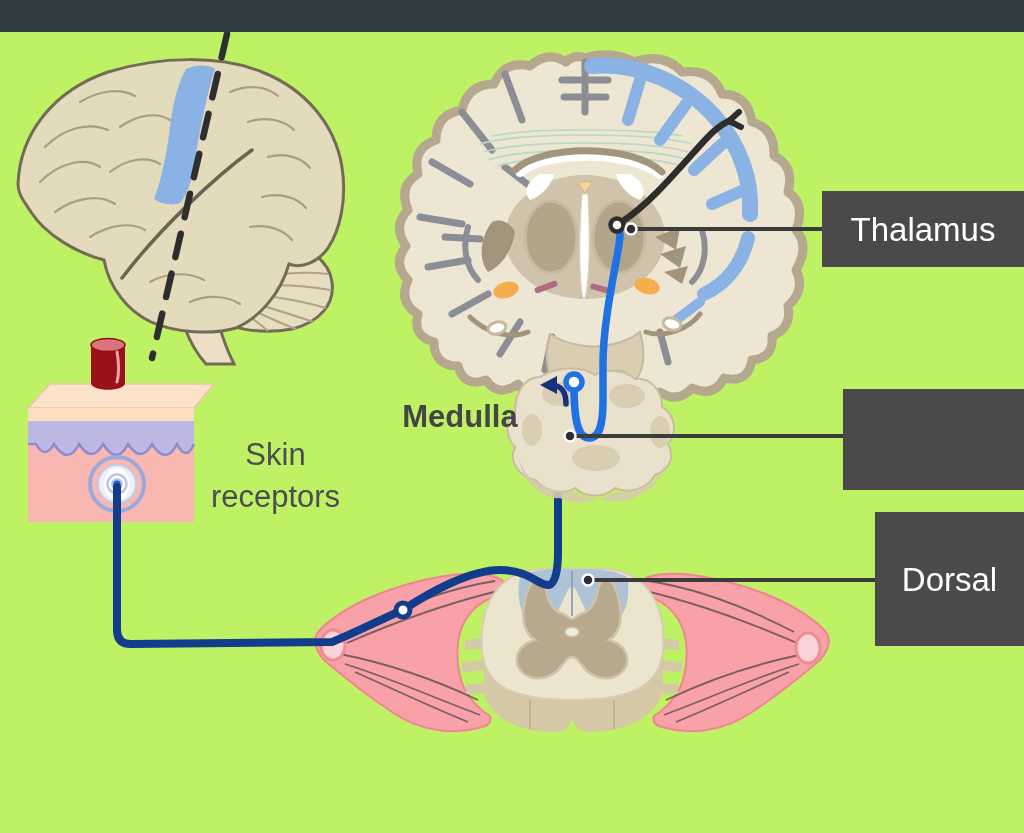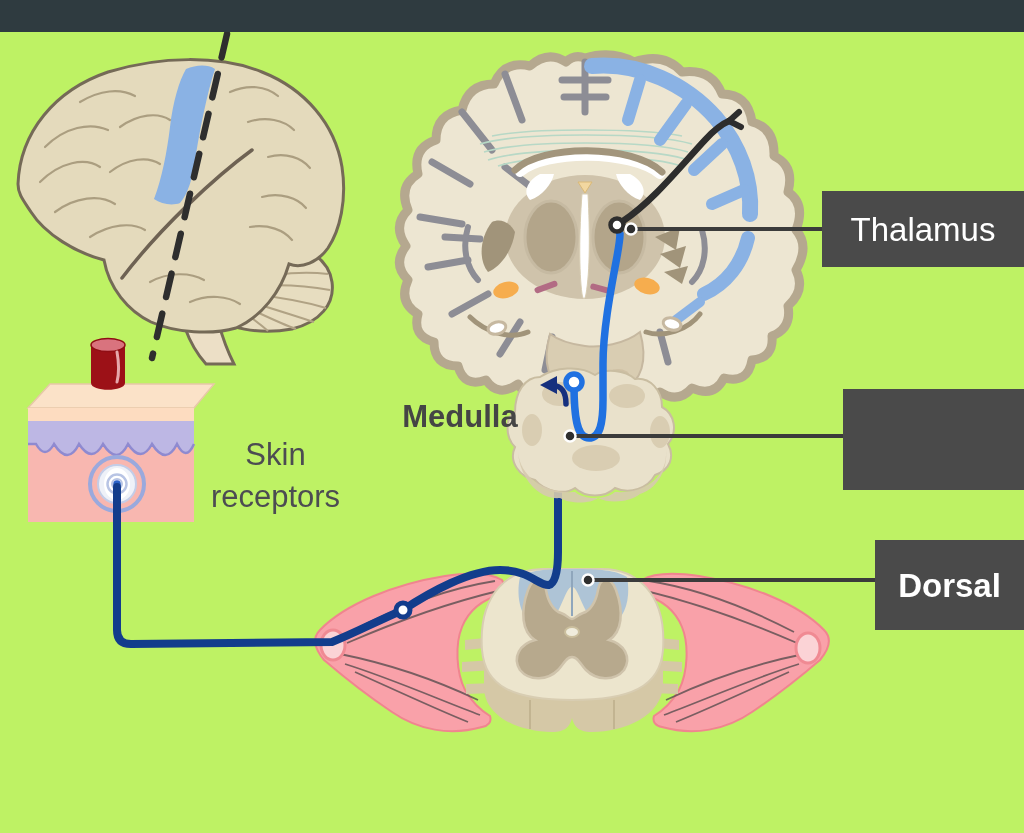--- a/index.html
+++ b/index.html
@@ -3,21 +3,21 @@
 <meta charset="utf-8">
 <style>
   html,body{margin:0;padding:0;background:#2f3b40;}
   #stage{position:relative;width:1024px;height:833px;background:#bef264;overflow:hidden;
          font-family:"Liberation Sans",sans-serif;margin-top:32px;}
   #art{position:absolute;left:0;top:0;}
   .callout{position:absolute;background:#4A4A4A;color:#FFFFFF;display:flex;flex-direction:column;
            align-items:center;justify-content:center;font-size:33px;line-height:45px;font-weight:400;}
   #thalamus-label{left:822px;top:159px;width:202px;height:76px;}
   #medial-label{left:843px;top:357px;width:181px;height:101px;}
-  #dorsal-label{left:875px;top:508px;width:149px;height:90px;font-weight:bold;}
+  #dorsal-label{left:875px;top:480px;width:149px;height:134px;}
   .note{position:absolute;text-align:center;}
   #medulla-note{left:388px;top:367px;width:144px;font-size:31px;font-weight:700;color:#454545;}
   #skin-note{left:193px;top:402px;width:165px;font-size:31px;line-height:42px;font-weight:500;color:#4C4C52;}
 </style>
 </head>
 <body>
 
 <div id="stage">
 
 <svg id="art" width="1024" height="833" viewBox="0 0 1024 833">

